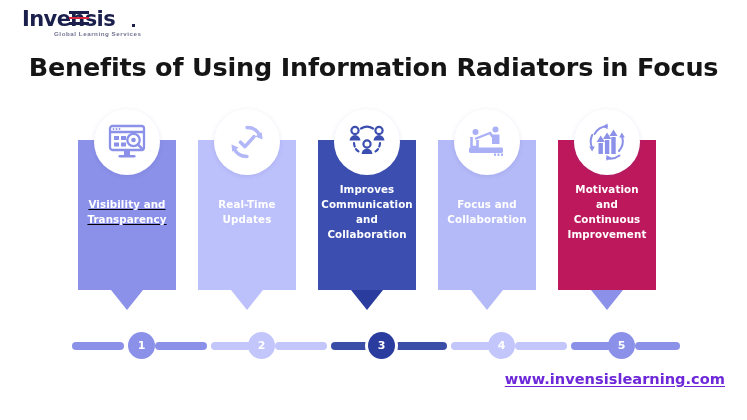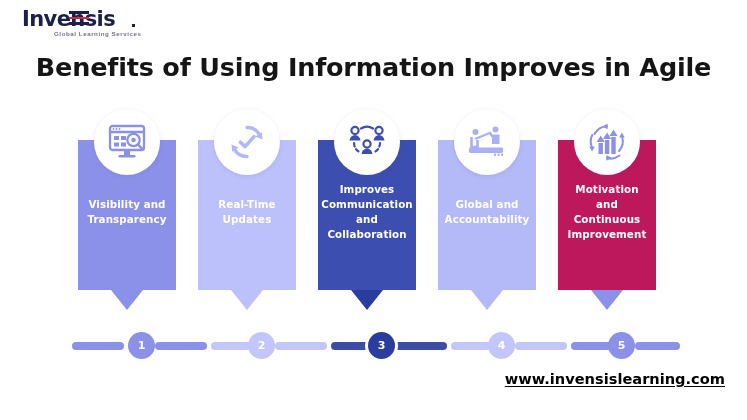--- a/index.html
+++ b/index.html
@@ -191,21 +191,21 @@
   }
 
   
   #footer-url {
     position: absolute;
     right: 22px;
     top: 370px;
     font-family: "DejaVu Sans", sans-serif;
     font-size: 14.6px;
     font-weight: bold;
-    color: #000000;
+    color: #6d28d9;
     text-decoration: underline;
     text-underline-offset: 2px;
     white-space: nowrap;
   }
 </style>
 </head>
 <body>
 
 <div id="stage">
 
@@ -215,26 +215,26 @@
       <div id="logo-bars">
         <div class="lb lb1"></div>
         <div class="lb red lb2"></div>
         <div class="lb lb3"></div>
       </div>
       <div id="logo-dot"></div>
     </div>
     <div id="logo-tagline">Global Learning Services</div>
   </div>
 
-  <div id="title">Benefits of Using Information Improves in Agile</div>
+  <div id="title">Benefits of Using Information Radiators in Focus</div>
 
   <div id="cards">
 
     <div class="card" style="left:0px;">
-      <div class="card-body" style="background:#8b90e8;">
+      <div class="card-body" style="background:#8b90e8;text-decoration:underline;">
         <div class="card-label">Visibility and Transparency</div>
       </div>
       <div class="card-pointer" style="border-top:20px solid #8b90e8;"></div>
       <div class="icon-bubble">
         <svg width="40" height="38" viewBox="0 0 40 38">
           <rect x="3" y="3" width="34" height="24" rx="2.5" fill="none" stroke="#8b90e8" stroke-width="2.3"></rect>
           <line x1="3" y1="9" x2="37" y2="9" stroke="#8b90e8" stroke-width="2.3"></line>
           <circle cx="6.5" cy="6" r="0.9" fill="#8b90e8"></circle>
           <circle cx="9.5" cy="6" r="0.9" fill="#8b90e8"></circle>
           <circle cx="12.5" cy="6" r="0.9" fill="#8b90e8"></circle>
@@ -282,21 +282,21 @@
           <path d="M15.6 32 A5.4 5.4 0 0 1 26.4 32 Z" fill="#3c4fb0"></path>
           <path d="M15 6.5 Q21 2.6 27 6.5" fill="none" stroke="#3c4fb0" stroke-width="2.2" stroke-linecap="round"></path>
           <path d="M8 21 Q8.5 27.5 13.5 30" fill="none" stroke="#3c4fb0" stroke-width="2.2" stroke-linecap="round" stroke-dasharray="3.4 3"></path>
           <path d="M34 21 Q33.5 27.5 28.5 30" fill="none" stroke="#3c4fb0" stroke-width="2.2" stroke-linecap="round" stroke-dasharray="3.4 3"></path>
         </svg>
       </div>
     </div>
 
     <div class="card" style="left:360px;">
       <div class="card-body" style="background:#b4b9f7;">
-        <div class="card-label">Global and Accountability</div>
+        <div class="card-label">Focus and Collaboration</div>
       </div>
       <div class="card-pointer" style="border-top:20px solid #b4b9f7;"></div>
       <div class="icon-bubble">
         <svg width="42" height="38" viewBox="0 0 42 38">
           <circle cx="9.5" cy="9" r="3" fill="#aab0f6"></circle>
           <path d="M5.5 14 L5.5 24 L11.5 24 L11.5 17" fill="none" stroke="#aab0f6" stroke-width="2.6" stroke-linejoin="round"></path>
           <line x1="10" y1="15.5" x2="24" y2="10" stroke="#aab0f6" stroke-width="2.4" stroke-linecap="round"></line>
           <circle cx="29.5" cy="6.5" r="3" fill="#aab0f6"></circle>
           <path d="M26 11.5 L26 21 L33.5 21 L33.5 11.5 Z" fill="#aab0f6"></path>
           <line x1="24" y1="10" x2="26" y2="13" stroke="#aab0f6" stroke-width="2.4" stroke-linecap="round"></line>

